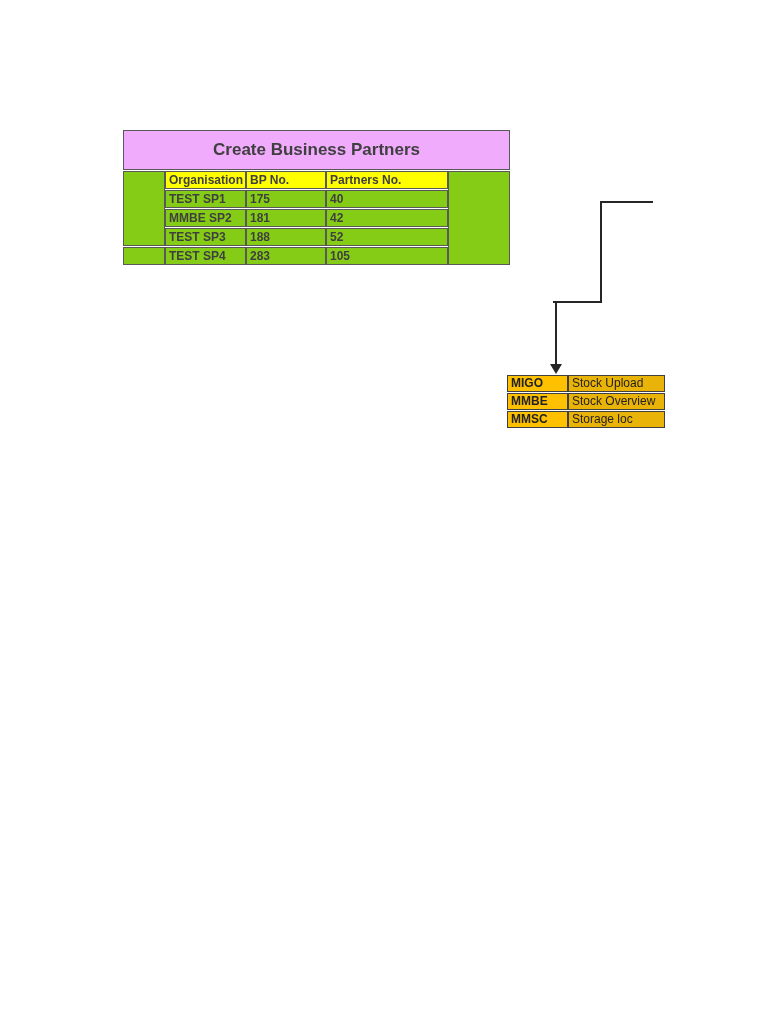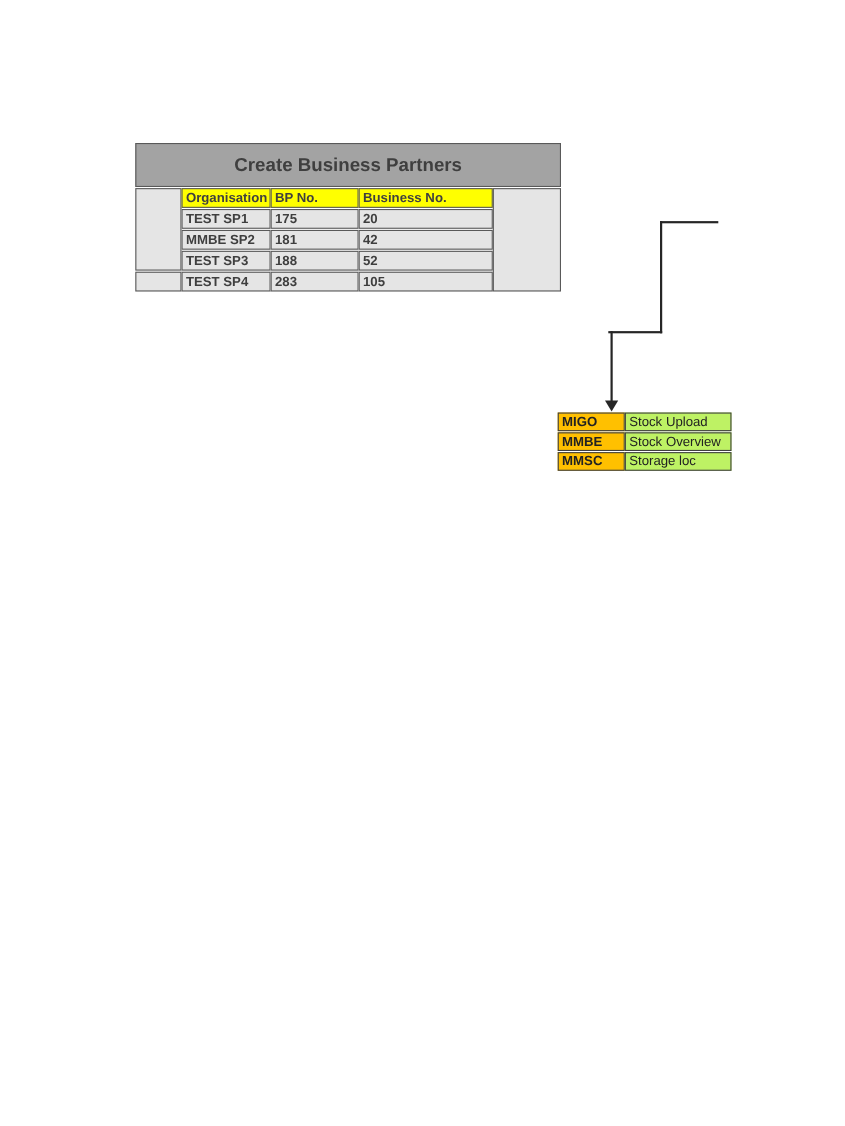--- a/index.html
+++ b/index.html
@@ -6,33 +6,33 @@
   html, body { background: #ffffff; }
   body {
     width: 768px; height: 1024px; position: relative; overflow: hidden;
     font-family: "Liberation Sans", "DejaVu Sans", sans-serif;
     color: #3f3f3f;
   }
 
   
   .bp-table { position: absolute; left: 123px; top: 130px; width: 387px; }
   .bp-title {
-    height: 40px; background: #a3a3a3; border: 1.5px solid #595959;
+    height: 40px; background: #f0abfc; border: 1.5px solid #595959;
     display: flex; align-items: center; justify-content: center;
     font-size: 17px; font-weight: bold; color: #3f3f3f;
   }
   .bp-grid {
     margin-top: 1px;
     display: grid;
     grid-template-columns: 42px 81px 80px 122px 62px;
     grid-auto-rows: 18px;
     row-gap: 1px; column-gap: 0;
   }
   .cell {
-    border: 1px solid #595959; background: #e5e5e5;
+    border: 1px solid #595959; background: #84cc16;
     font-size: 12px; font-weight: bold; line-height: 16px;
     padding: 0 0 0 3px; overflow: hidden; white-space: nowrap;
   }
   .cell.head { background: #ffff00; }
   .cell.blank { padding: 0; }
   .col-a-merged { grid-column: 1; grid-row: 1 / 5; }
   .col-a-last   { grid-column: 1; grid-row: 5; }
   .col-e-merged { grid-column: 5; grid-row: 1 / 6; }
 
   
@@ -51,38 +51,38 @@
   .tcode-table {
     position: absolute; left: 507px; top: 375px;
     display: grid; grid-template-columns: 61px 97px;
     grid-auto-rows: 17px; row-gap: 1px; column-gap: 0;
   }
   .tcode-cell {
     border: 1px solid #404040; font-size: 12px; line-height: 15px;
     padding: 0 0 0 3px; white-space: nowrap; overflow: hidden; color: #222222;
   }
   .tcode-code { background: #ffc000; font-weight: bold; }
-  .tcode-desc { background: #bef264; font-weight: normal; }
+  .tcode-desc { background: #eab308; font-weight: normal; }
 </style>
 </head>
 <body>
 
 <div class="bp-table">
   <div class="bp-title">Create Business Partners</div>
   <div class="bp-grid">
     <div class="cell blank col-a-merged"></div>
     <div class="cell blank col-e-merged"></div>
 
     <div class="cell head" style="grid-column:2;grid-row:1">Organisation</div>
     <div class="cell head" style="grid-column:3;grid-row:1">BP No.</div>
-    <div class="cell head" style="grid-column:4;grid-row:1">Business No.</div>
+    <div class="cell head" style="grid-column:4;grid-row:1">Partners No.</div>
 
     <div class="cell" style="grid-column:2;grid-row:2">TEST SP1</div>
     <div class="cell" style="grid-column:3;grid-row:2">175</div>
-    <div class="cell" style="grid-column:4;grid-row:2">20</div>
+    <div class="cell" style="grid-column:4;grid-row:2">40</div>
 
     <div class="cell" style="grid-column:2;grid-row:3">MMBE SP2</div>
     <div class="cell" style="grid-column:3;grid-row:3">181</div>
     <div class="cell" style="grid-column:4;grid-row:3">42</div>
 
     <div class="cell" style="grid-column:2;grid-row:4">TEST SP3</div>
     <div class="cell" style="grid-column:3;grid-row:4">188</div>
     <div class="cell" style="grid-column:4;grid-row:4">52</div>
 
     <div class="cell blank col-a-last"></div>

